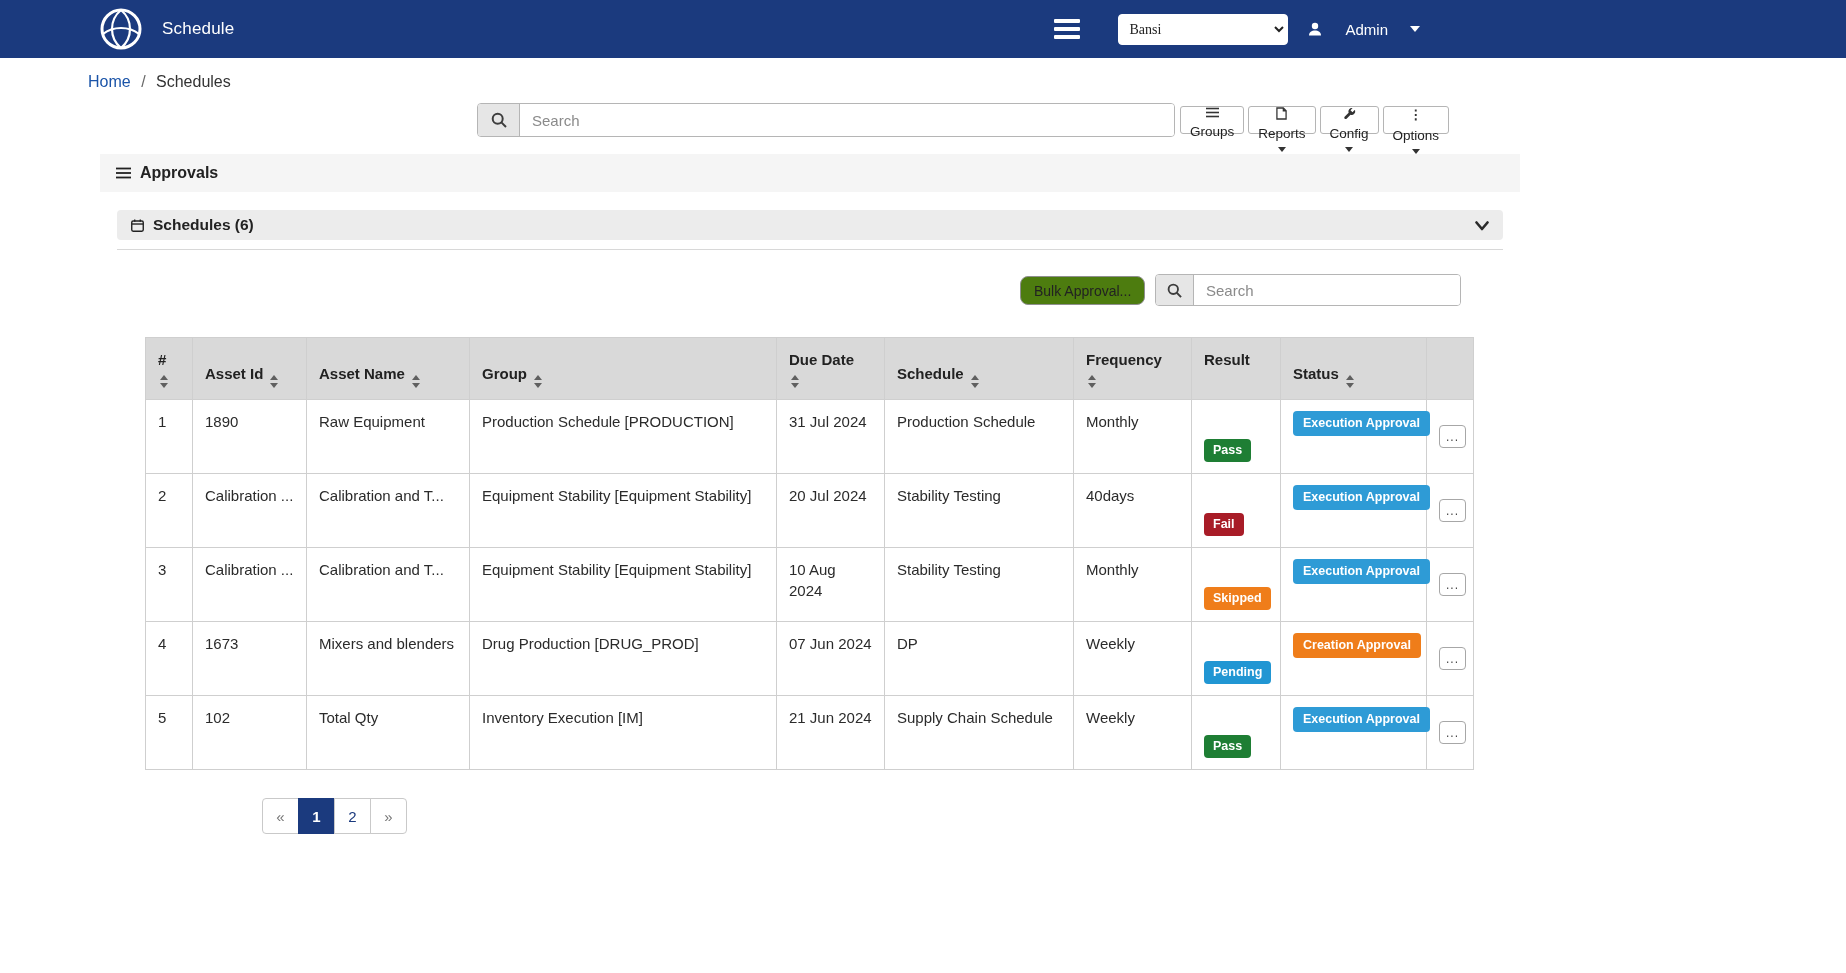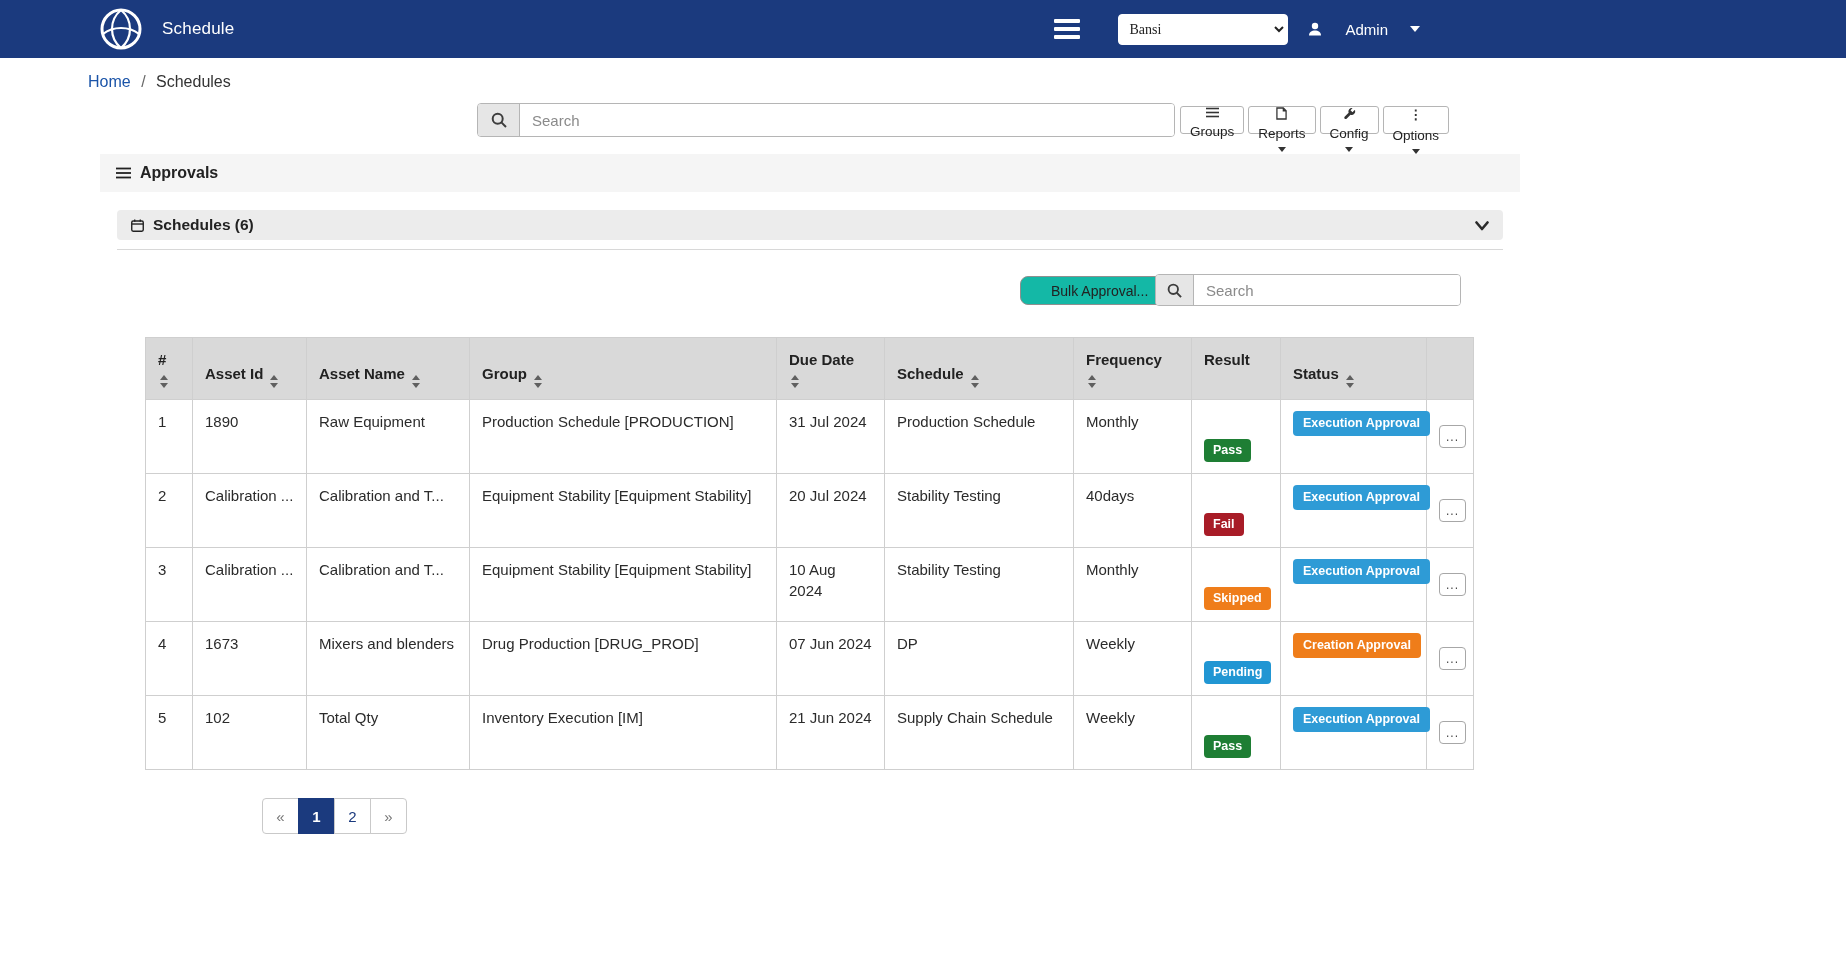--- a/index.html
+++ b/index.html
@@ -94,22 +94,22 @@
   }
   .accordion-bar.assets { margin-top: 29px; }
   .accordion-bar.schedules { margin-top: 18px; }
   .accordion-bar .chev { margin-left: auto; display: flex; align-items: center; }
   .panel-open-divider { border-top: 1px solid #d8d8d8; margin-top: 9px; }
 
   
   .controls-row { position: relative; height: 34px; margin-top: 24px; }
   .bulk-btn {
     position: absolute; left: 903px; top: 2px;
-    height: 29px; padding: 0 30px;
-    background: #14b8a6; border: 1px solid #8f8f8f; border-radius: 8px;
+    height: 29px; padding: 0 13px;
+    background: #4d7c0f; border: 1px solid #8f8f8f; border-radius: 8px;
     font-size: 14px; color: #222;
     font-family: "Liberation Sans", sans-serif;
   }
   .table-search {
     position: absolute; left: 1038px; top: 0;
     width: 306px; height: 32px;
     display: flex;
     border: 1px solid #b5b5b5; border-radius: 4px;
     overflow: hidden; background: #fff;
   }

